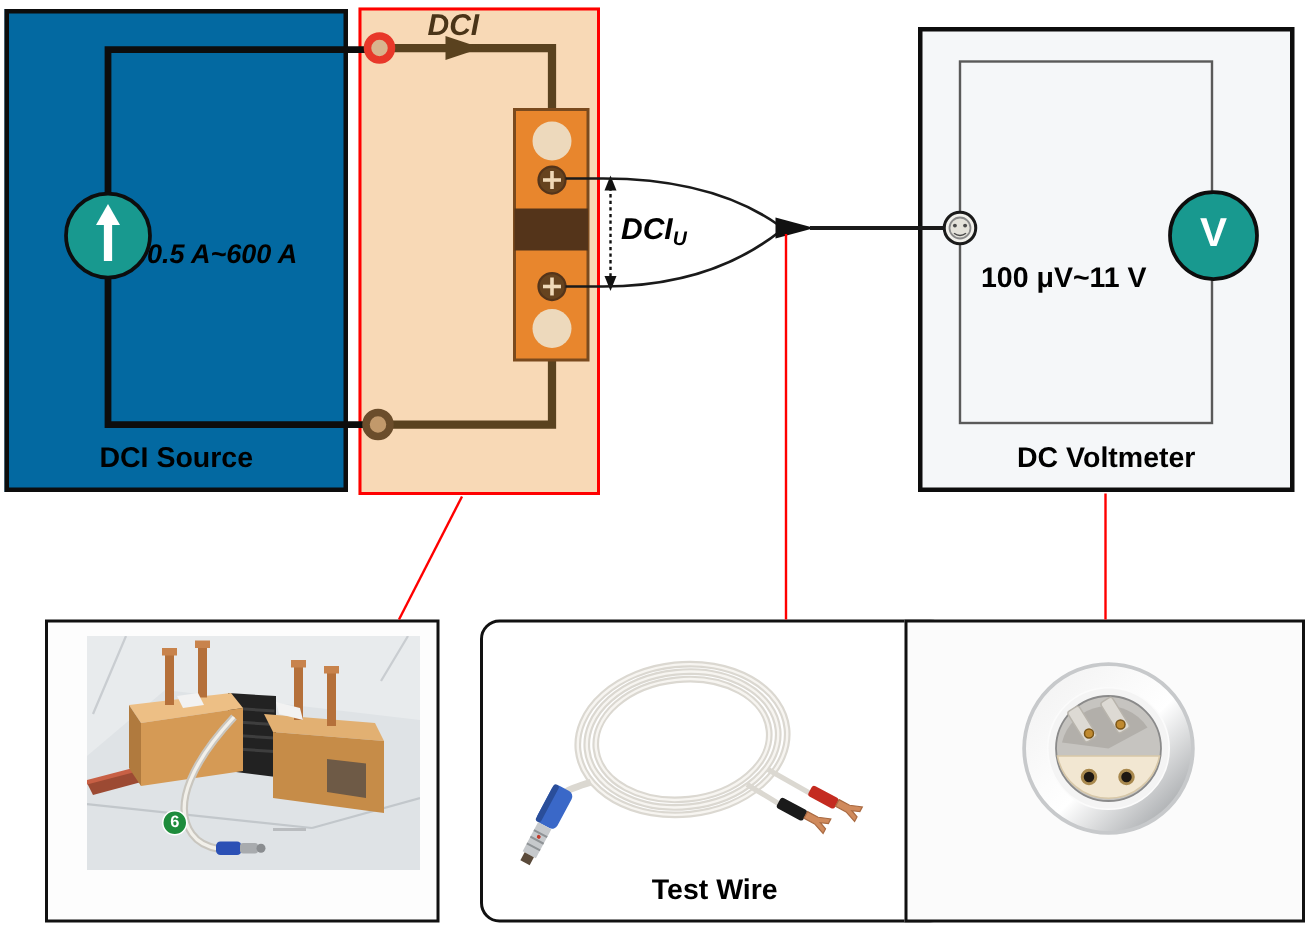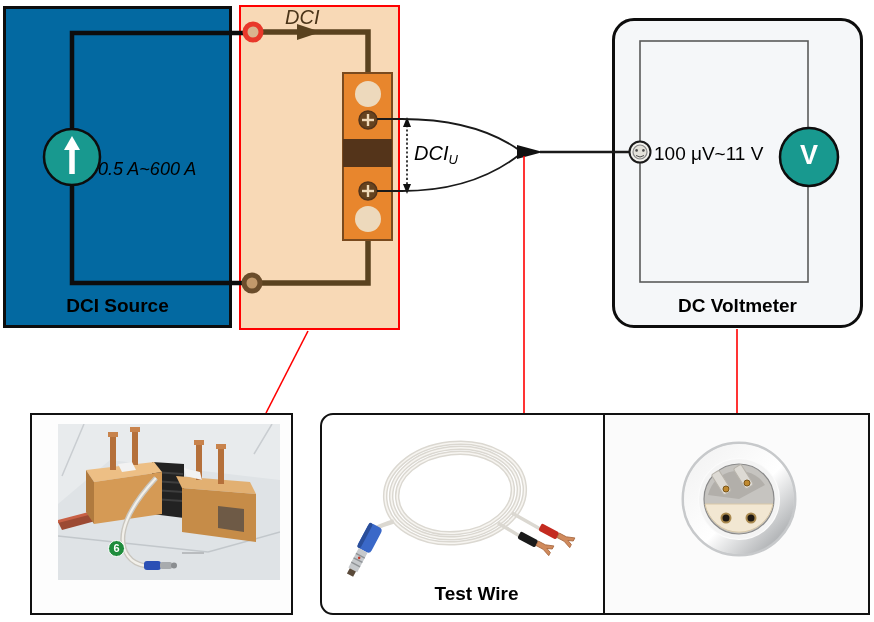--- a/index.html
+++ b/index.html
@@ -5,46 +5,46 @@
   * { margin:0; padding:0; box-sizing:border-box; }
   body { background:#ffffff; font-family:"Liberation Sans", sans-serif; }
   .canvas { position:relative; width:874px; height:622px; background:#ffffff; overflow:hidden; }
 
   .box { position:absolute; background:#0369a1; border:3px solid #0d0d0d; z-index:1; }
   .photo-box { position:absolute; background:#FDFDFD; border:2px solid #111; z-index:1; }
   .region { position:absolute; background:#F8D9B6; border:2px solid #FF0000; z-index:0; }
 
   svg.overlay { position:absolute; left:0; top:0; z-index:5; pointer-events:none; }
 
-  .lbl { position:absolute; z-index:10; color:#000; font-weight:normal; white-space:nowrap; }
+  .lbl { position:absolute; z-index:10; color:#000; font-weight:bold; white-space:nowrap; }
   .box-caption { position:absolute; left:0; right:0; bottom:8px; text-align:center;
                  font-weight:bold; font-size:19px; color:#000; z-index:10; }
   .flow-lbl { font-size:20px; font-style:italic; color:#4A3418; }
   .range-lbl { font-size:18px; font-style:italic; }
-  .vm-range-lbl { font-size:19px; }
+  .vm-range-lbl { font-size:19px;margin-top:32px; }
   .sub { font-size:13px; font-style:italic; vertical-align:-4px; }
   .v-symbol { position:absolute; z-index:11; width:40px; text-align:center;
               color:#ffffff; font-weight:bold; font-size:27px; }
   .badge { position:absolute; z-index:12; width:17px; height:17px; border-radius:50%;
            background:#1E8C3C; border:1px solid #ffffff; color:#fff; font-size:11px;
            font-weight:bold; text-align:center; line-height:15px; }
   .photo-svg { position:absolute; z-index:2; }
 </style>
 </head>
 <body>
 
 <div class="canvas">
 
   <div class="region" style="left:239px; top:5px; width:161px; height:325px;"></div>
 
   <div class="box" style="left:3px; top:6px; width:229px; height:322px;">
     <div class="box-caption">DCI Source</div>
   </div>
 
-  <div class="box" style="left:612px; top:18px; width:251px; height:310px; background:#F5F7F9;border-radius:22px;">
+  <div class="box" style="left:612px; top:18px; width:251px; height:310px; background:#F5F7F9;">
     <div class="box-caption">DC Voltmeter</div>
   </div>
 
   <svg class="overlay" width="874" height="622" viewBox="0 0 874 622">
 
     <g>
       <polyline points="253,33 72,33 72,283 252,283" fill="none" stroke="#0d0d0d" stroke-width="4.5"></polyline>
     </g>
 
     <g>

